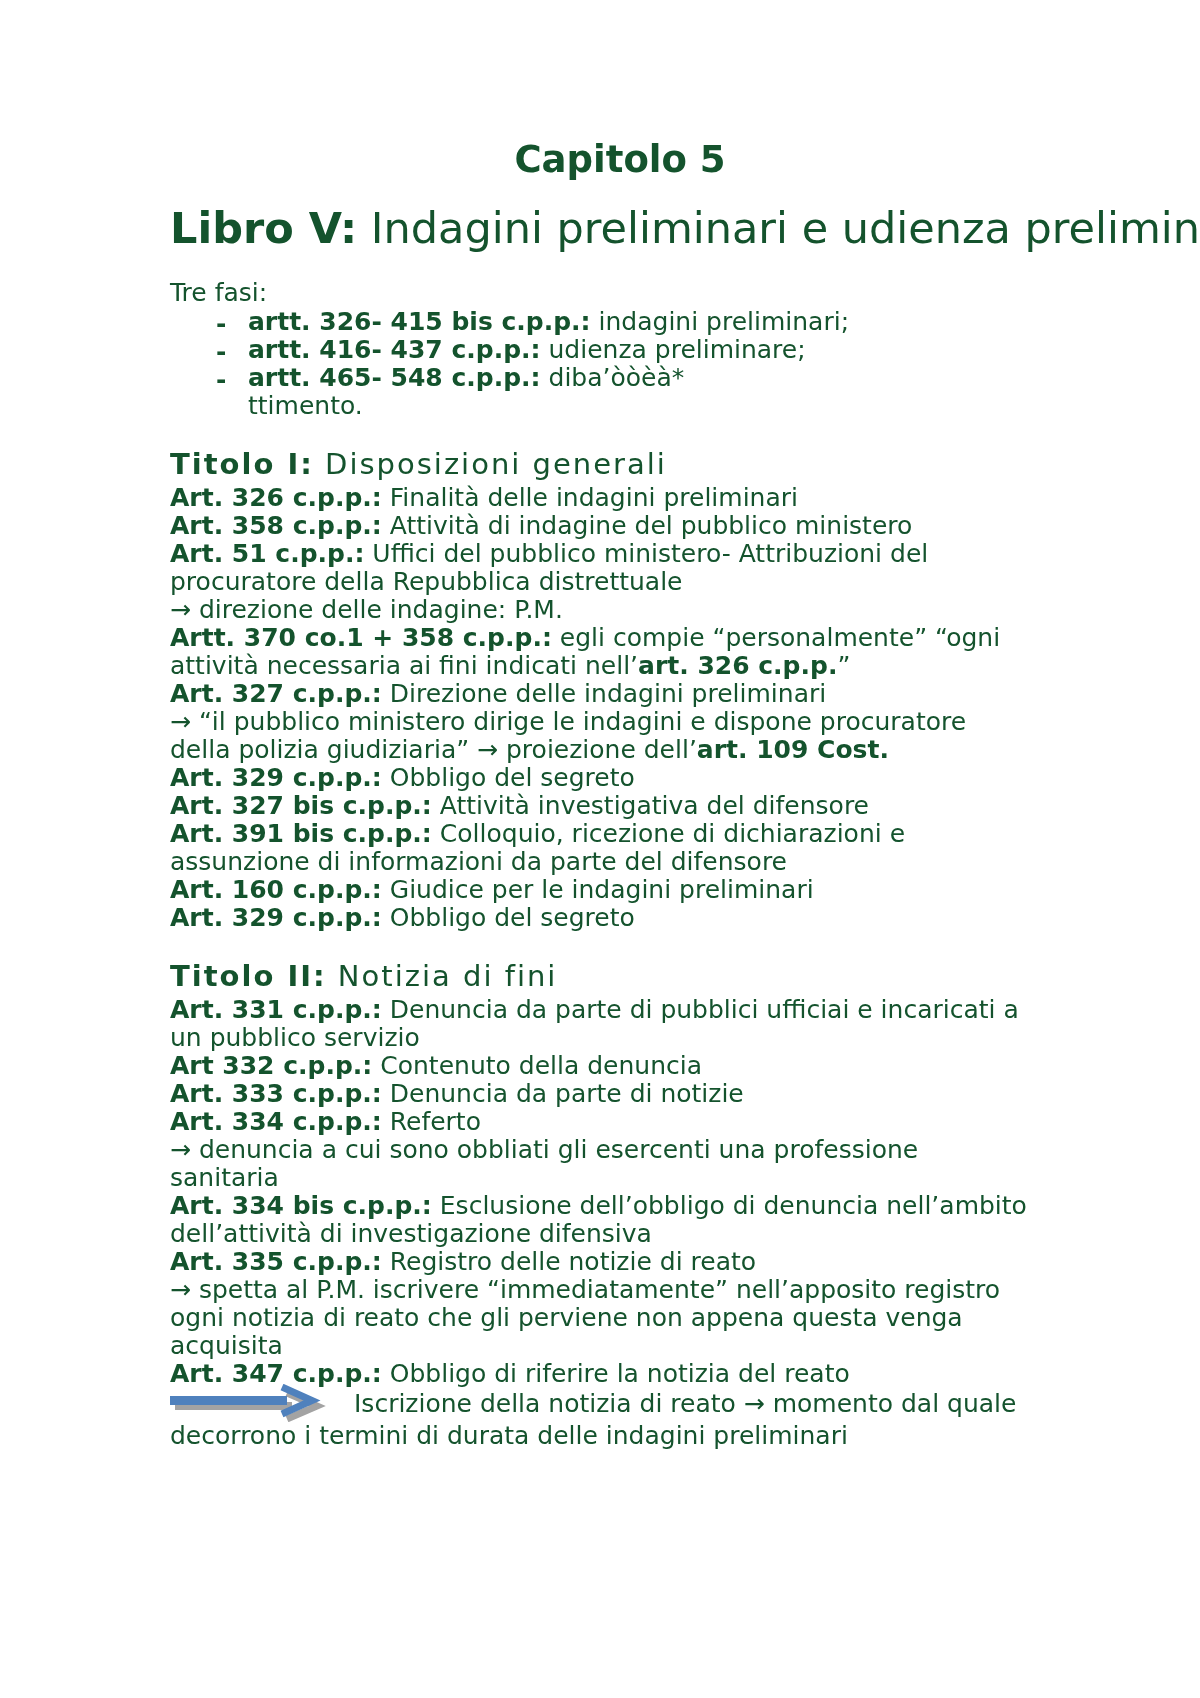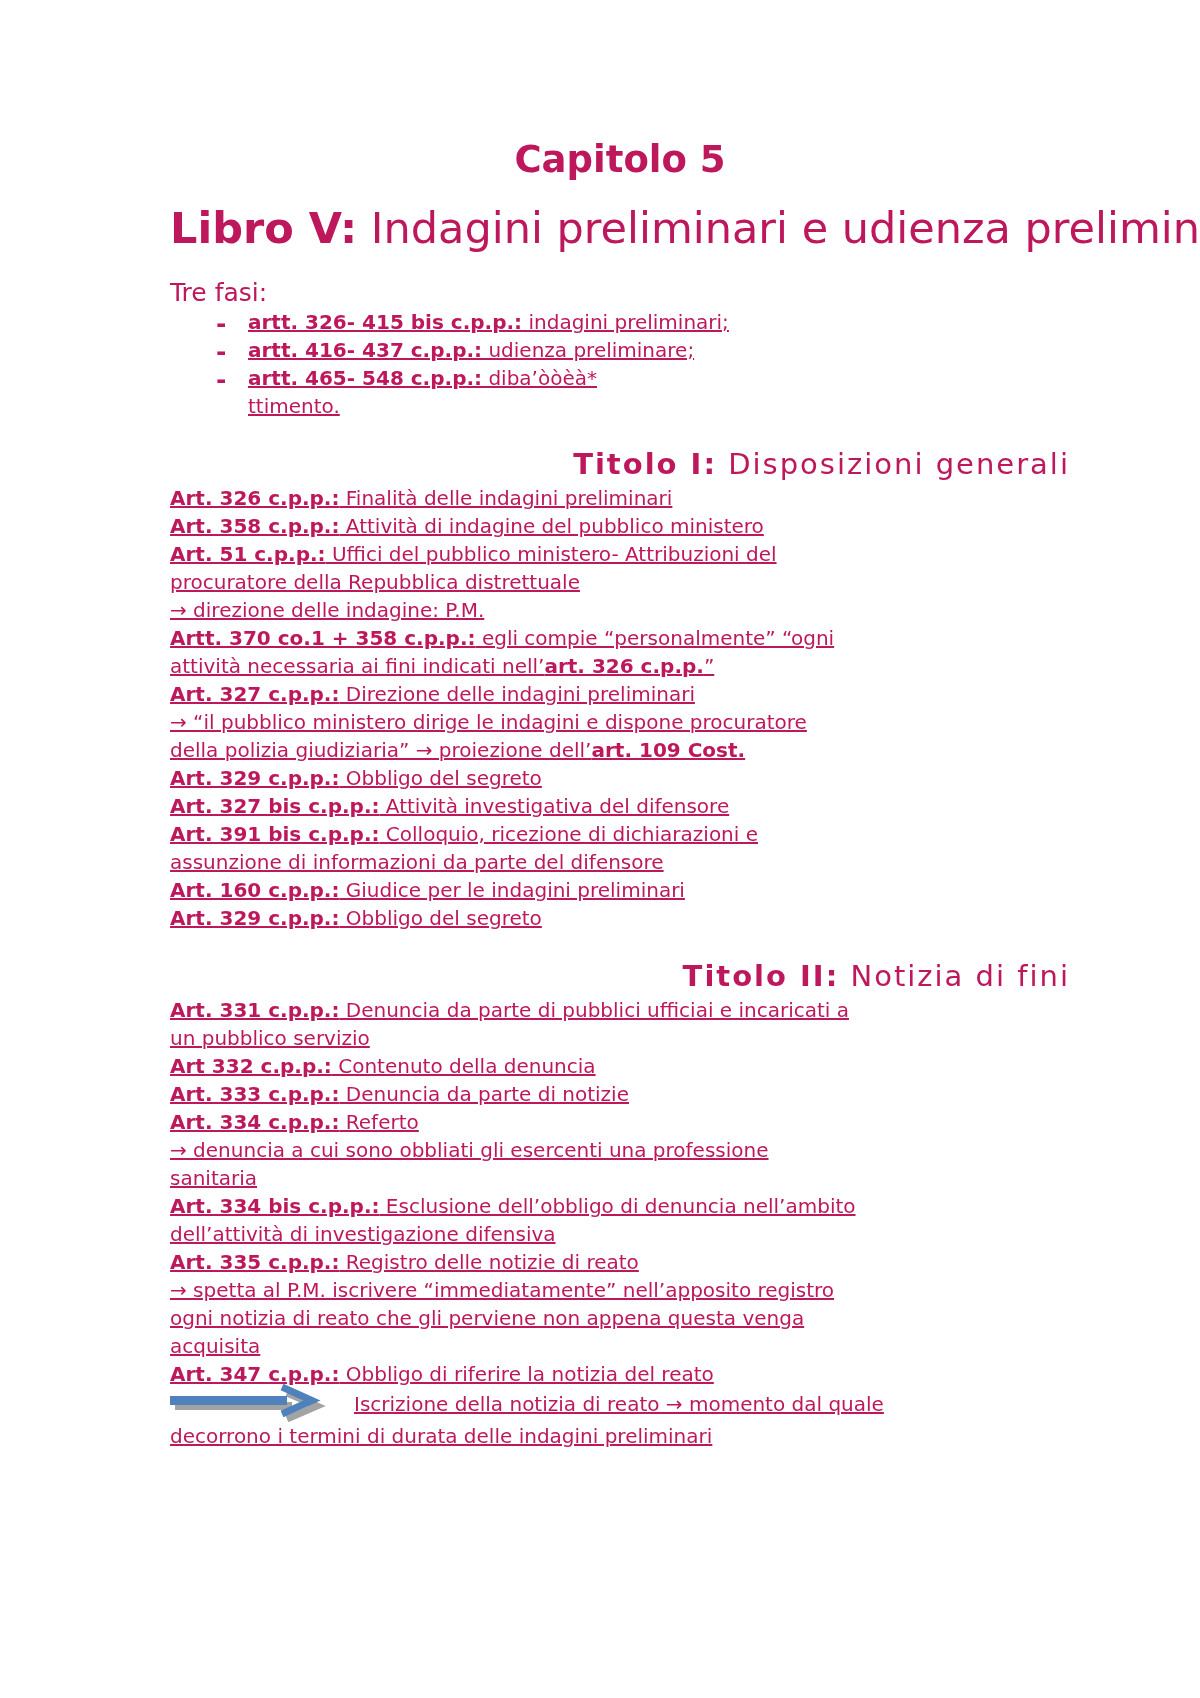--- a/index.html
+++ b/index.html
@@ -1,20 +1,20 @@
 <!DOCTYPE html>
 <html><head>
 <meta charset="utf-8">
 <style>
   html,body { margin:0; padding:0; background:#ffffff; }
   .page {
     position:relative;
     width:1200px; height:1693px;
     background:#ffffff;
-    color:#be185d;
+    color:#14532d;
     font-family:"DejaVu Sans", sans-serif;
     overflow:hidden;
   }
   .content {
     position:absolute;
     left:170px; top:138px;
     width:900px;
   }
   .doc-title {
     font-size:37px; font-weight:bold;
@@ -47,29 +47,27 @@
     font-weight:bold;
   }
   .section { margin:0; }
   .section-heading {
     font-size:29px;
     font-weight:bold;
     letter-spacing:2px;
     line-height:36px;
     margin:26px 0 2px 0;
     white-space:nowrap;
-    text-align:right;
   }
   .section-heading .rest { font-weight:normal; }
   .article { margin:0; }
   .ln {
-    font-size:20px;
+    font-size:25px;
     line-height:28px;
     white-space:nowrap;
-    text-decoration:underline;
   }
   .b { font-weight:bold; }
   .blue-arrow {
     display:inline-block;
     vertical-align:middle;
     margin:-4px 24px 0 0;
   }
 </style>
 </head>
 <body>

